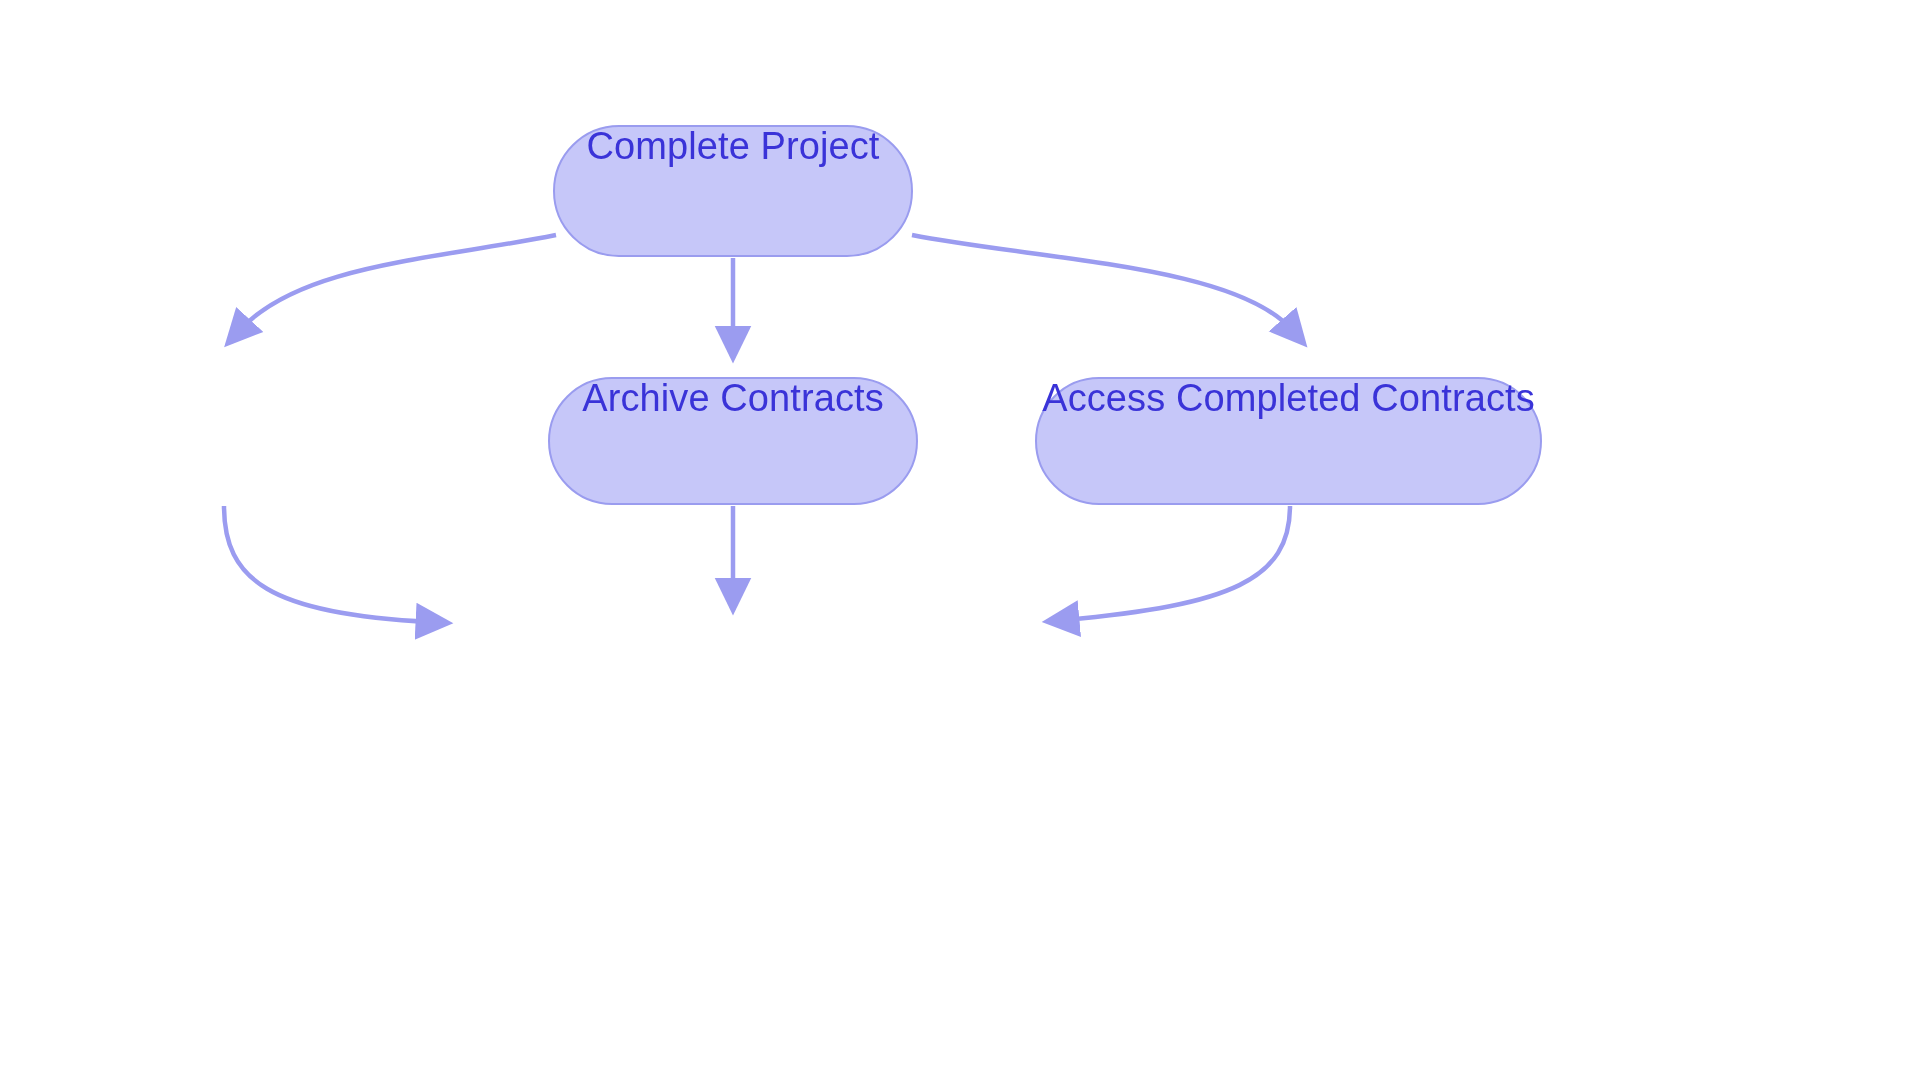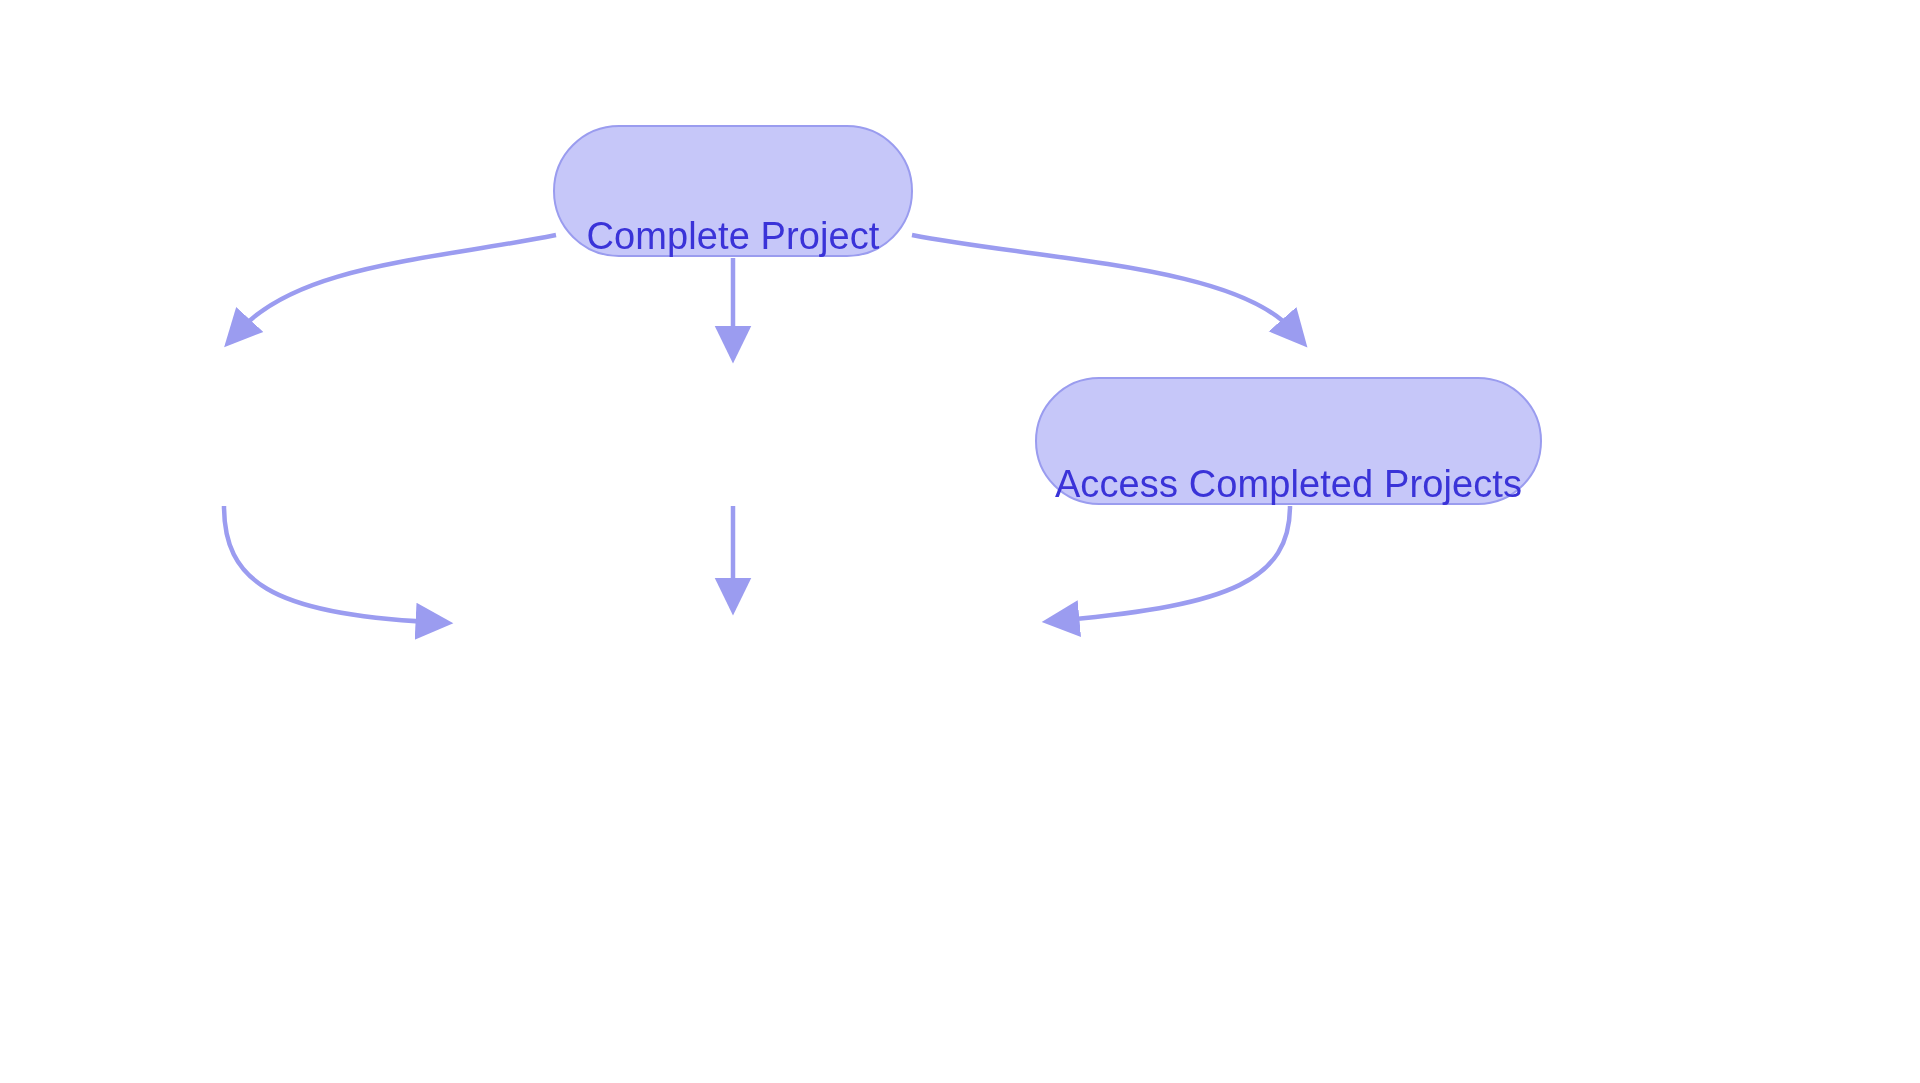--- a/index.html
+++ b/index.html
@@ -25,21 +25,21 @@
     left: 0;
     top: 0;
     width: 1920px;
     height: 1083px;
     pointer-events: none;
   }
   .node {
     position: absolute;
     box-sizing: border-box;
     display: flex;
-    align-items: flex-end;
+    align-items: flex-start;
     justify-content: center;
     background: #c6c7f9;
     border: 2px solid #9a9cef;
     border-radius: 999px;
     color: #3a33d8;
     font-size: 38px;
     font-weight: 400;
     letter-spacing: 0.1px;
     white-space: nowrap;
     text-align: center;
@@ -89,19 +89,22 @@
     <path d="M 733 506 L 733 592" fill="none" stroke="#9b9cf0" stroke-width="4.5" marker-end="url(#arrow-down)"></path>
 
     <path d="M 1290 506 C 1290 580, 1230 605, 1065 620" fill="none" stroke="#9b9cf0" stroke-width="4.5" marker-end="url(#arrow-down)"></path>
   </svg>
 
   <div class="node" id="node-complete-project">
     <span class="node-label">Complete Project</span>
   </div>
 
 
+  <div class="node" id="node-archive-contracts">
+    <span class="node-label">Archive Contracts</span>
+  </div>
 
   <div class="node" id="node-access-completed-projects">
-    <span class="node-label">Access Completed Projects</span>
+    <span class="node-label">Access Completed Contracts</span>
   </div>
 
 
 </div>
 
 </body></html>

